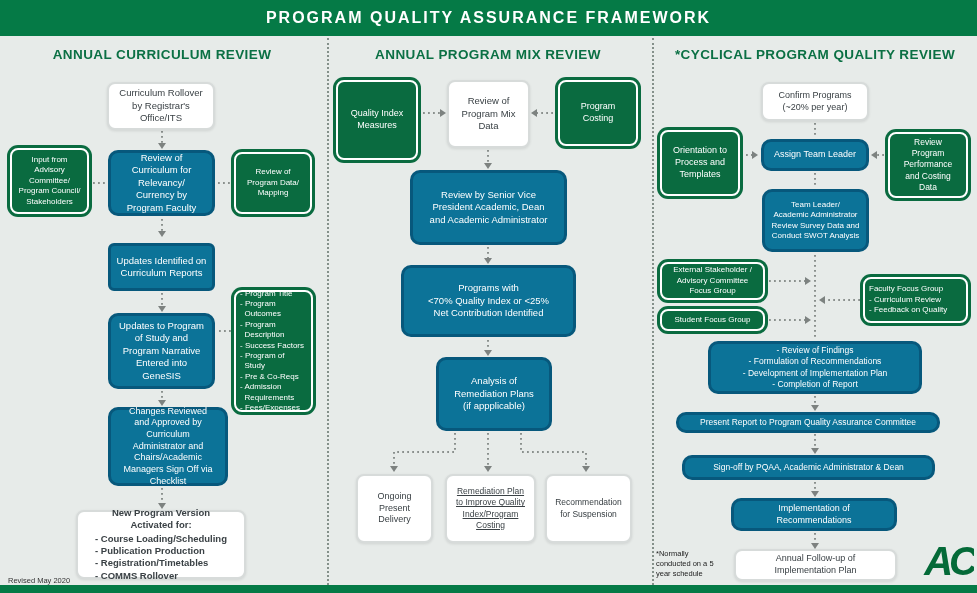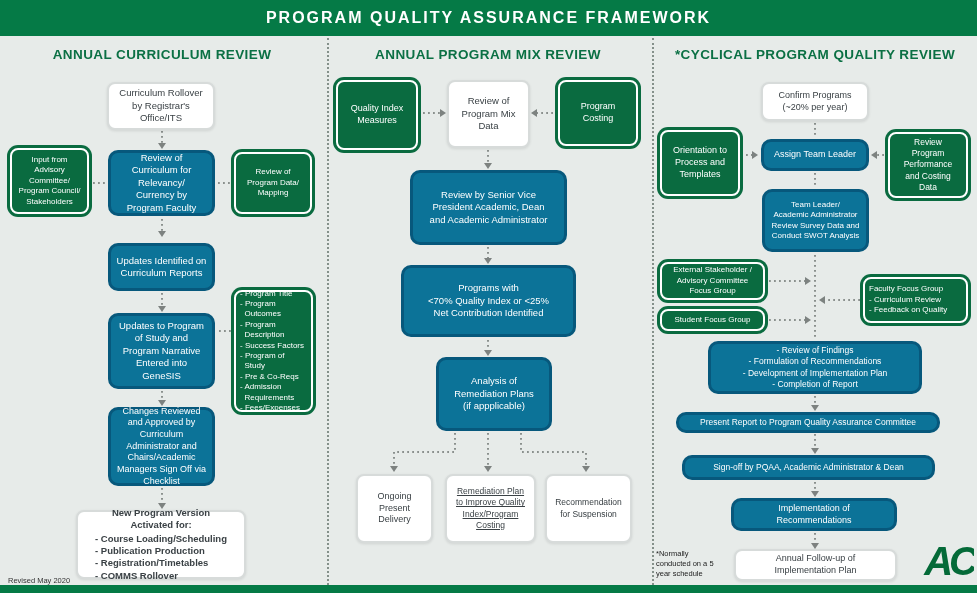--- a/index.html
+++ b/index.html
@@ -119,56 +119,56 @@
 Program Council/
 Stakeholders</div>
   <div class="box bbox" style="left:108px;top:150px;width:107px;height:66px;">Review of
 Curriculum for
 Relevancy/
 Currency by
 Program Faculty</div>
   <div class="box gbox sm" style="left:234px;top:152px;width:78px;height:62px;">Review of
 Program Data/
 Mapping</div>
-  <div class="box bbox" style="left:108px;top:243px;width:107px;height:48px;">Updates Identified on
+  <div class="box bbox" style="left:108px;top:243px;width:107px;height:48px;border-radius:6px;">Updates Identified on
 Curriculum Reports</div>
   <div class="box bbox" style="left:108px;top:313px;width:107px;height:76px;">Updates to Program
 of Study and
 Program Narrative
 Entered into
 GeneSIS</div>
   <div class="box gbox sm left" style="left:234px;top:290px;width:79px;height:122px;">- Program Title
 - Program
   Outcomes
 - Program
   Description
 - Success Factors
 - Program of
   Study
 - Pre &amp; Co-Reqs
 - Admission
   Requirements
 - Fees/Expenses</div>
-  <div class="box bbox" style="left:108px;top:407px;width:107px;height:79px;font-size:9px;">Changes Reviewed
+  <div class="box bbox" style="left:108px;top:407px;width:120px;height:79px;font-size:9px;">Changes Reviewed
 and Approved by
 Curriculum
 Administrator and
 Chairs/Academic
 Managers Sign Off via
 Checklist</div>
   <div class="box wbox stack" style="left:76px;top:510px;width:170px;height:69px;align-items:center;">
     <span class="nvtitle">New Program Version
 Activated for:</span>
     <span class="nvitems">- Course Loading/Scheduling
 - Publication Production
 - Registration/Timetables
 - COMMS Rollover</span>
   </div>
 
-  <div class="box gbox" style="left:336px;top:80px;width:82px;height:70px;font-size:9px;">Quality Index
+  <div class="box gbox" style="left:336px;top:80px;width:82px;height:80px;font-size:9px;">Quality Index
 Measures</div>
   <div class="box wbox" style="left:447px;top:80px;width:83px;height:68px;">Review of
 Program Mix
 Data</div>
   <div class="box gbox" style="left:558px;top:80px;width:80px;height:66px;font-size:9px;">Program
 Costing</div>
   <div class="box bbox" style="left:410px;top:170px;width:157px;height:75px;">Review by Senior Vice
 President Academic, Dean
 and Academic Administrator</div>
   <div class="box bbox" style="left:401px;top:265px;width:175px;height:72px;">Programs with

